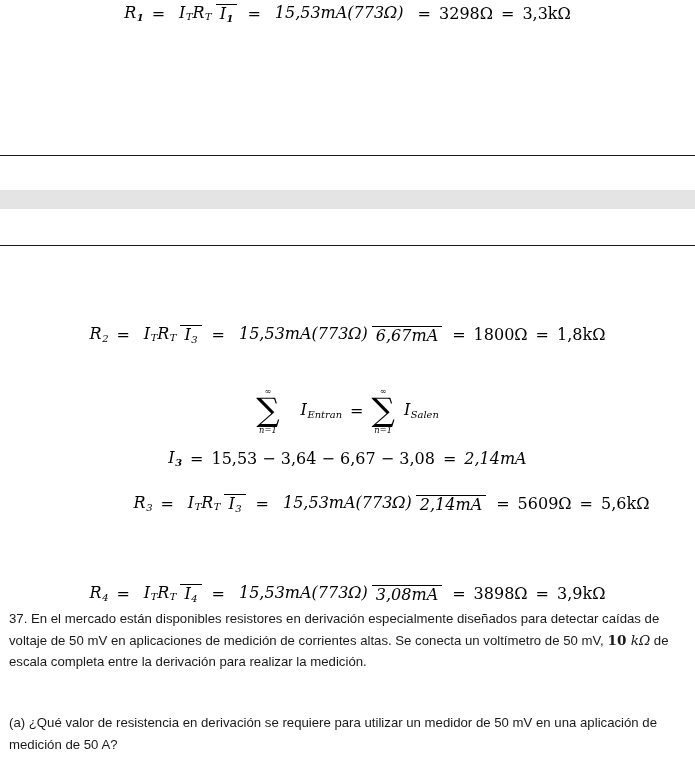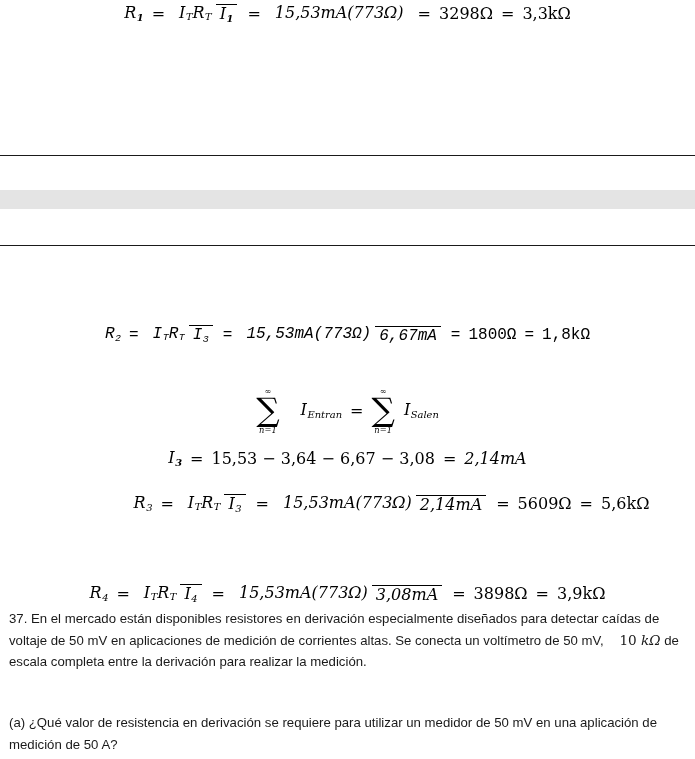--- a/index.html
+++ b/index.html
@@ -93,21 +93,21 @@
     font-size: 2.05em;
     font-style: normal;
     line-height: 0.88;
     font-family: "DejaVu Serif", serif;
   }
 
   
   .abs { position: absolute; }
 
   #eq-r1      { left: 0; top: 4px;   width: 695px; text-align: center; font-size: 16px; }
-  #eq-r2      { left: 0; top: 325px; width: 695px; text-align: center; font-size: 16px; font-family: Liberation Mono, monospace; }
+  #eq-r2      { left: 0; top: 325px; width: 695px; text-align: center; font-size: 16px; }
   #eq-sum     { left: 0; top: 381px; width: 695px; text-align: center; font-size: 16px; }
   #eq-i3      { left: 0; top: 450px; width: 695px; text-align: center; font-size: 16px; }
   #eq-r3      { left: 0; top: 494px; width: 695px; text-align: center; font-size: 16px; padding-left: 44px; }
   #eq-r4      { left: 0; top: 552px; width: 695px; text-align: center; font-size: 16px; }
 
   .rule {
     position: absolute;
     left: 0;
     width: 695px;
     height: 0;
@@ -134,24 +134,23 @@
     font-size: 13.2px;
     line-height: 21.5px;
     color: #1a1a1a;
     text-align: left;
   }
   #para-37 { top: 608px; }
   #para-a  { top: 712px; }
 
   .mathbold {
     font-family: "DejaVu Serif", "Liberation Serif", serif;
-    font-weight: normal;
+    font-weight: bold;
     font-style: normal;
     font-size: 13.6px;
-    margin-left: 12px;
   }
   .mathital {
     font-family: "DejaVu Serif", "Liberation Serif", serif;
     font-style: italic;
     font-size: 13.6px;
   }
 </style>
 </head>
 <body>
 

